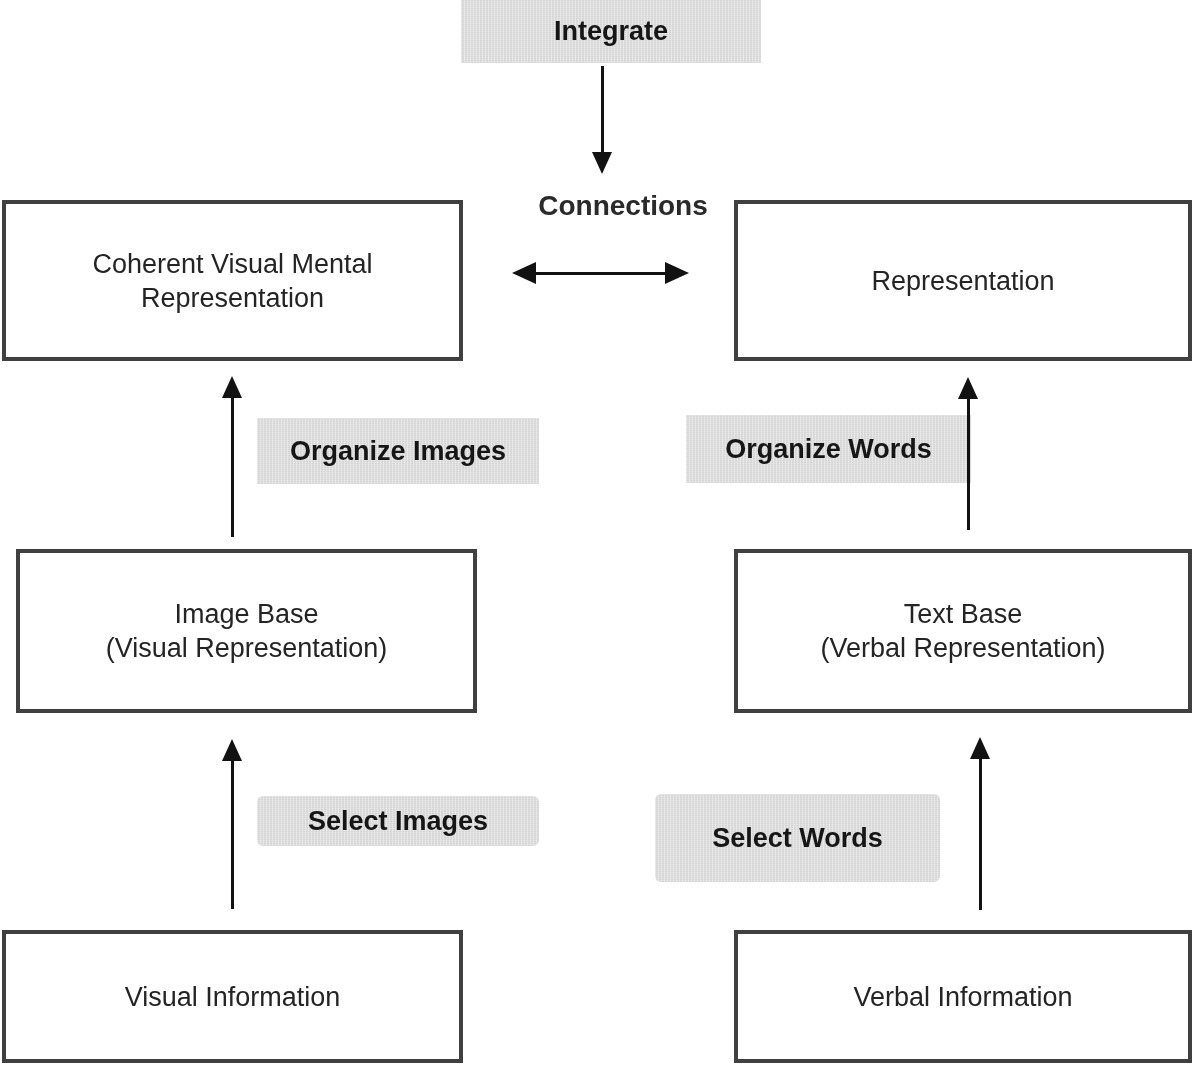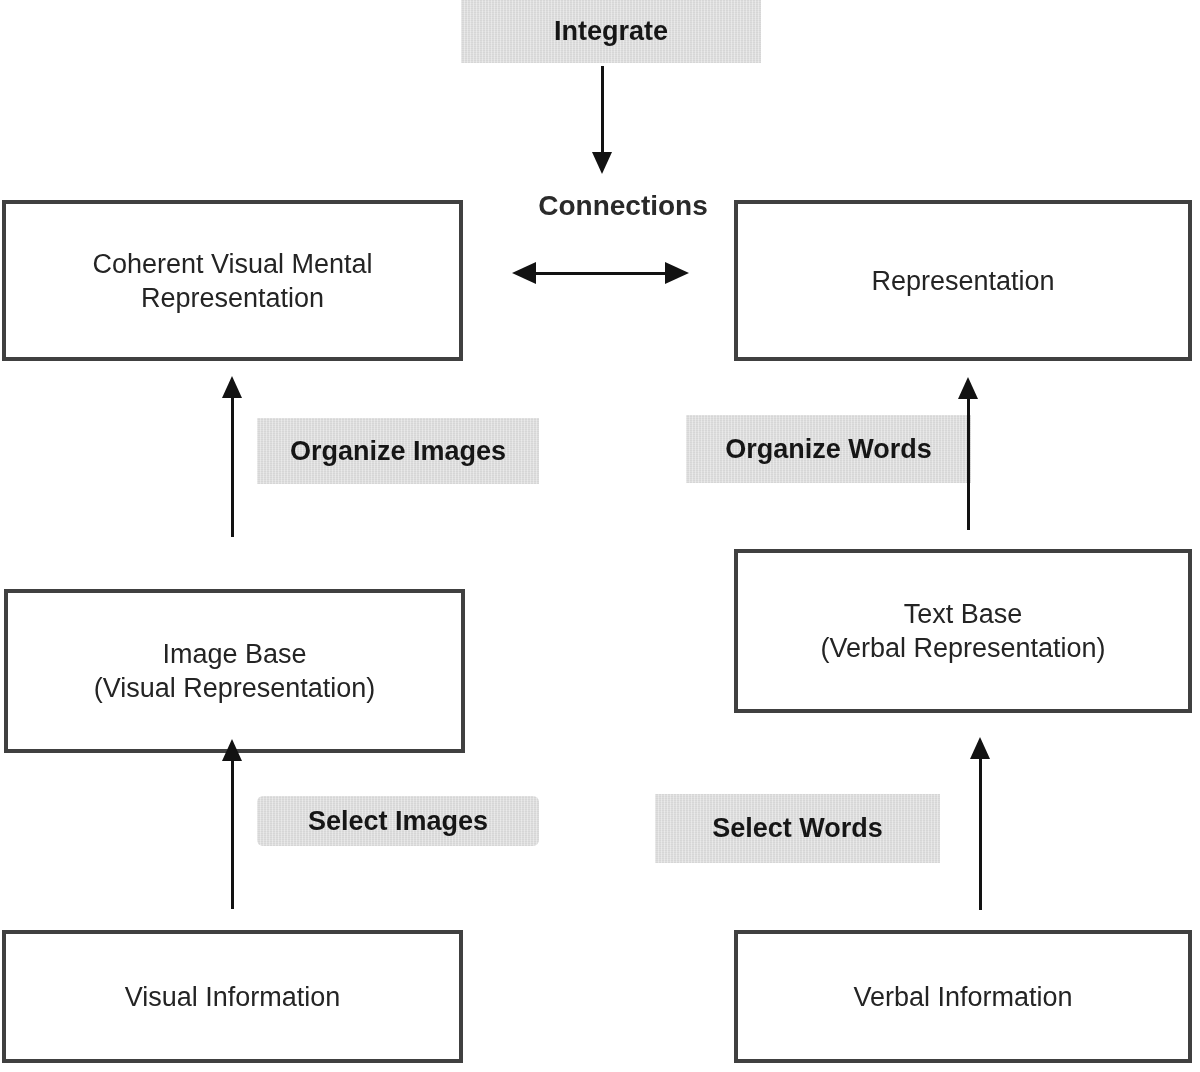--- a/index.html
+++ b/index.html
@@ -116,26 +116,26 @@
   #connections-arrow      { left: 512px; top: 262px; width: 177px; }
 
   #box-coherent-visual    { left: 2px;   top: 200px; width: 461px; height: 161px; }
   #box-coherent-verbal    { left: 734px; top: 200px; width: 458px; height: 161px; }
 
   #organize-images-arrow  { left: 222px; top: 376px; height: 161px; }
   #organize-images-label  { left: 257px; top: 418px; width: 282px; height: 66px; }
   #organize-words-label   { left: 655px; top: 415px; width: 285px; height: 68px; margin-left: 31px; }
   #organize-words-arrow   { left: 958px; top: 377px; height: 153px; }
 
-  #box-image-base         { left: 4px;   top: 549px; width: 461px; height: 164px; margin-top: 40px; }
+  #box-image-base         { left: 16px;   top: 549px; width: 461px; height: 164px; }
   #box-text-base          { left: 734px; top: 549px; width: 458px; height: 164px; }
 
   #select-images-arrow    { left: 222px; top: 739px; height: 170px; }
   #select-images-label    { left: 257px; top: 796px; width: 282px; height: 50px; border-radius: 6px; }
-  #select-words-label     { left: 655px; top: 794px; width: 285px; height: 69px; }
+  #select-words-label     { left: 655px; top: 794px; width: 285px; height: 88px; border-radius: 6px; }
   #select-words-arrow     { left: 970px; top: 737px; height: 173px; }
 
   #box-visual-information { left: 2px;   top: 930px; width: 461px; height: 133px; }
   #box-verbal-information { left: 734px; top: 930px; width: 458px; height: 133px; }
 </style>
 </head>
 <body>
 
 <div class="plabel" id="integrate-label">
   <span>Integrate</span>

